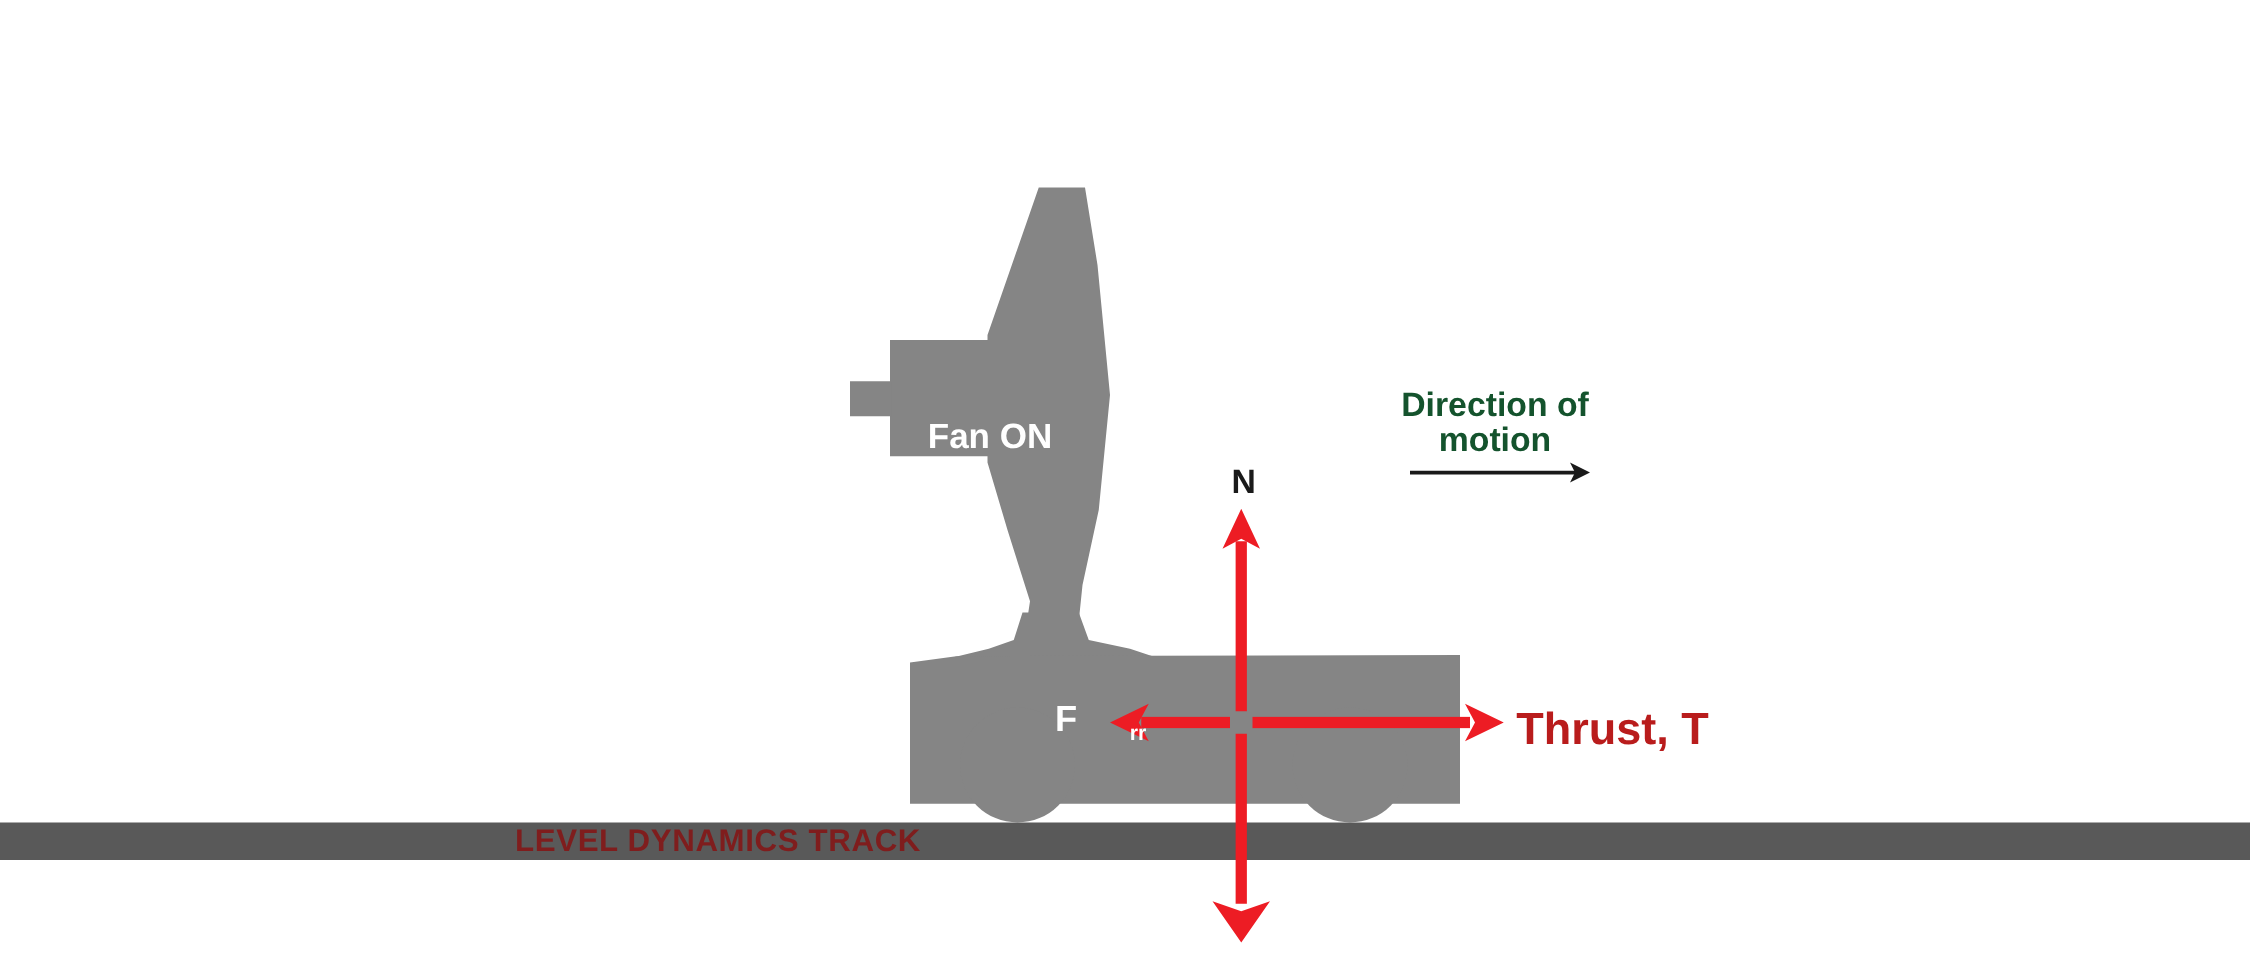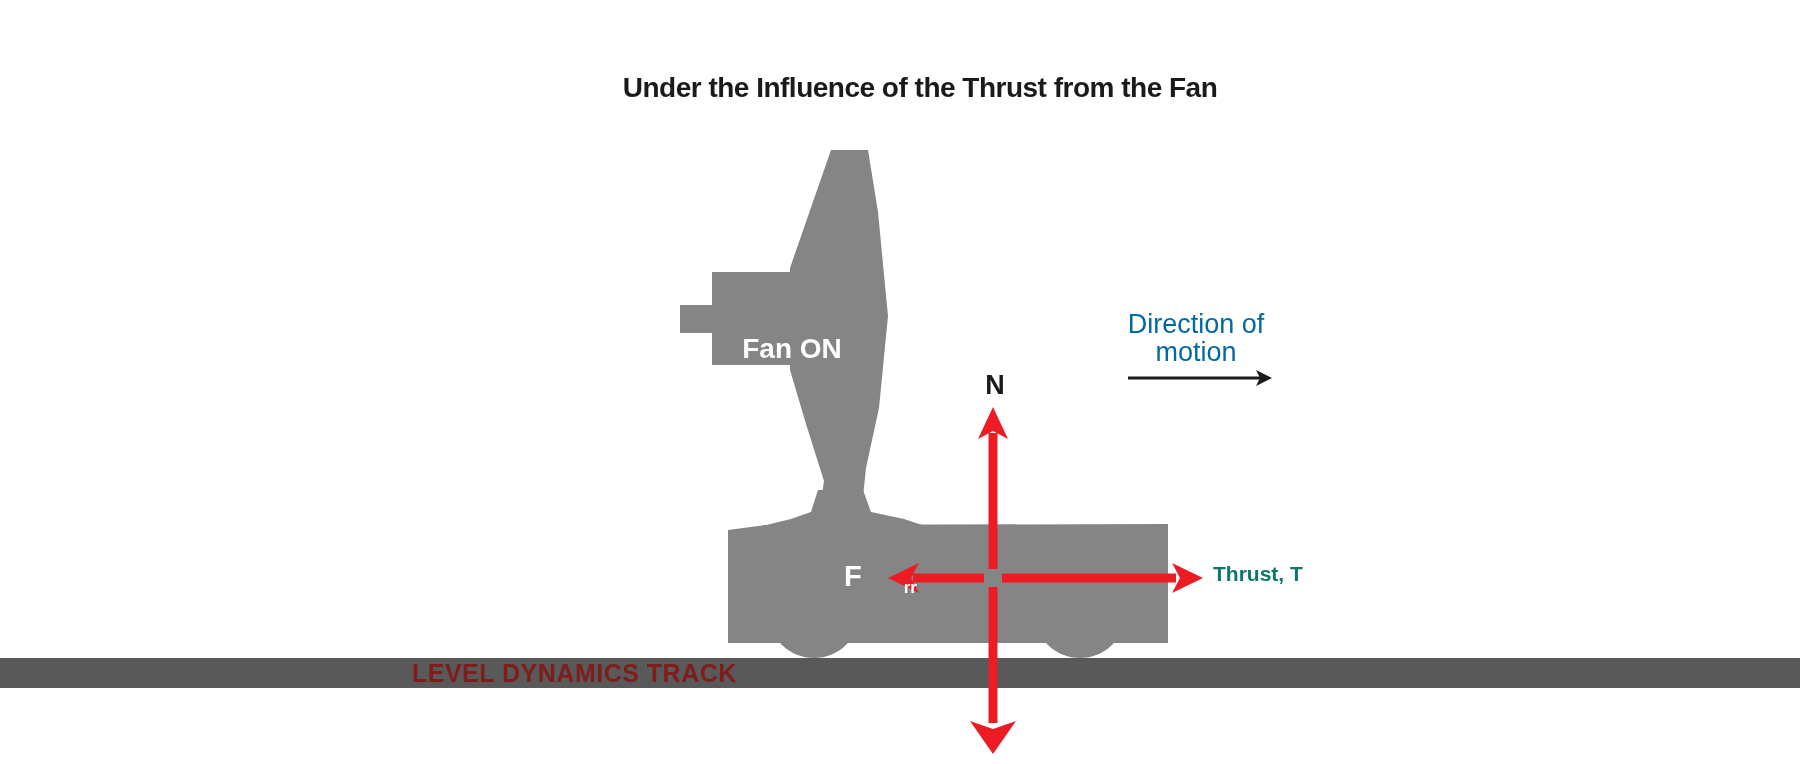--- a/index.html
+++ b/index.html
@@ -41,23 +41,23 @@
   #normal-label {
     left: 975px; top: 370px;
     width: 40px;
     text-align: center;
     font-size: 27px;
     font-weight: bold;
     color: #1a1a1a;
   }
   #thrust-label {
     left: 1213px; top: 562px;
-    font-size: 21px;
+    font-size: 36px;
     font-weight: bold;
-    color: #0f766e;
+    color: #b91c1c;
     white-space: nowrap;
   }
   #friction-label {
     left: 844px; top: 560px;
     font-size: 29px;
     font-weight: bold;
     color: #ffffff;
     white-space: nowrap;
   }
   #friction-label sub {
@@ -65,22 +65,22 @@
     font-weight: bold;
     vertical-align: -7px;
     letter-spacing: 0px;
     margin-left: 42px;
   }
   #direction-label {
     left: 1118px; top: 310px;
     width: 156px;
     text-align: center;
     font-size: 27px;
-    font-weight: normal;
-    color: #0369a1;
+    font-weight: bold;
+    color: #14532d;
     line-height: 28px;
   }
   #track-label {
     left: 412px; top: 659px;
     font-size: 25px;
     font-weight: bold;
     color: #7f1d1d;
     letter-spacing: 0.5px;
     white-space: nowrap;
   }
@@ -122,21 +122,20 @@
       <polygon points="1203,578 1172,563 1180,578 1172,593" fill="#ED1C24"></polygon>
     </g>
 
     <g>
       <line x1="1128" y1="378" x2="1260" y2="378" stroke-width="3" stroke="#1a1a1a"></line>
       <polygon points="1272,378 1256,370 1260,378 1256,386" fill="#1a1a1a"></polygon>
     </g>
   </svg>
 
   <div id="title" class="label">
-    <div>Under the Influence of the Thrust from the Fan</div>
   </div>
 
   <div id="fan-label" class="label">Fan ON</div>
 
   <div id="normal-label" class="label">N</div>
 
   <div id="thrust-label" class="label">Thrust, T</div>
 
   <div id="friction-label" class="label"><span>F</span><sub>rr</sub></div>
 

